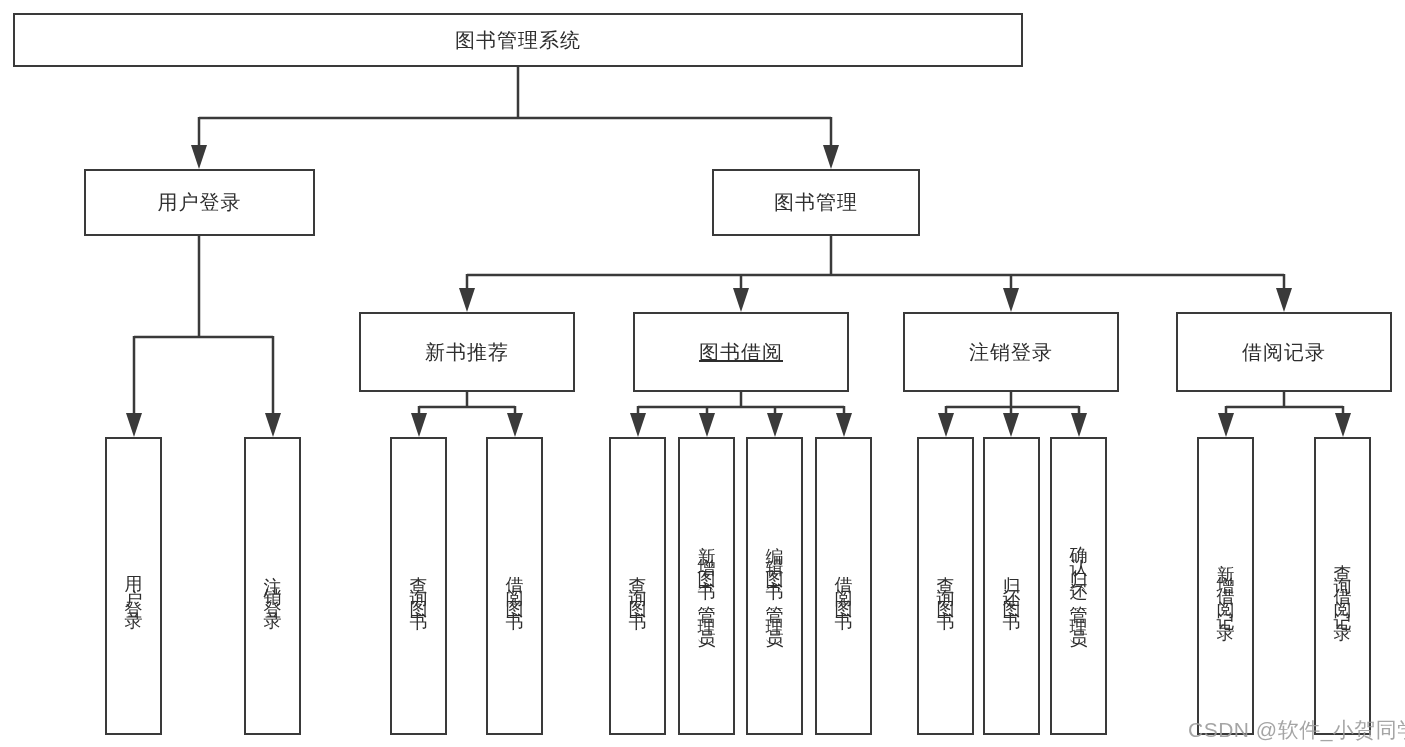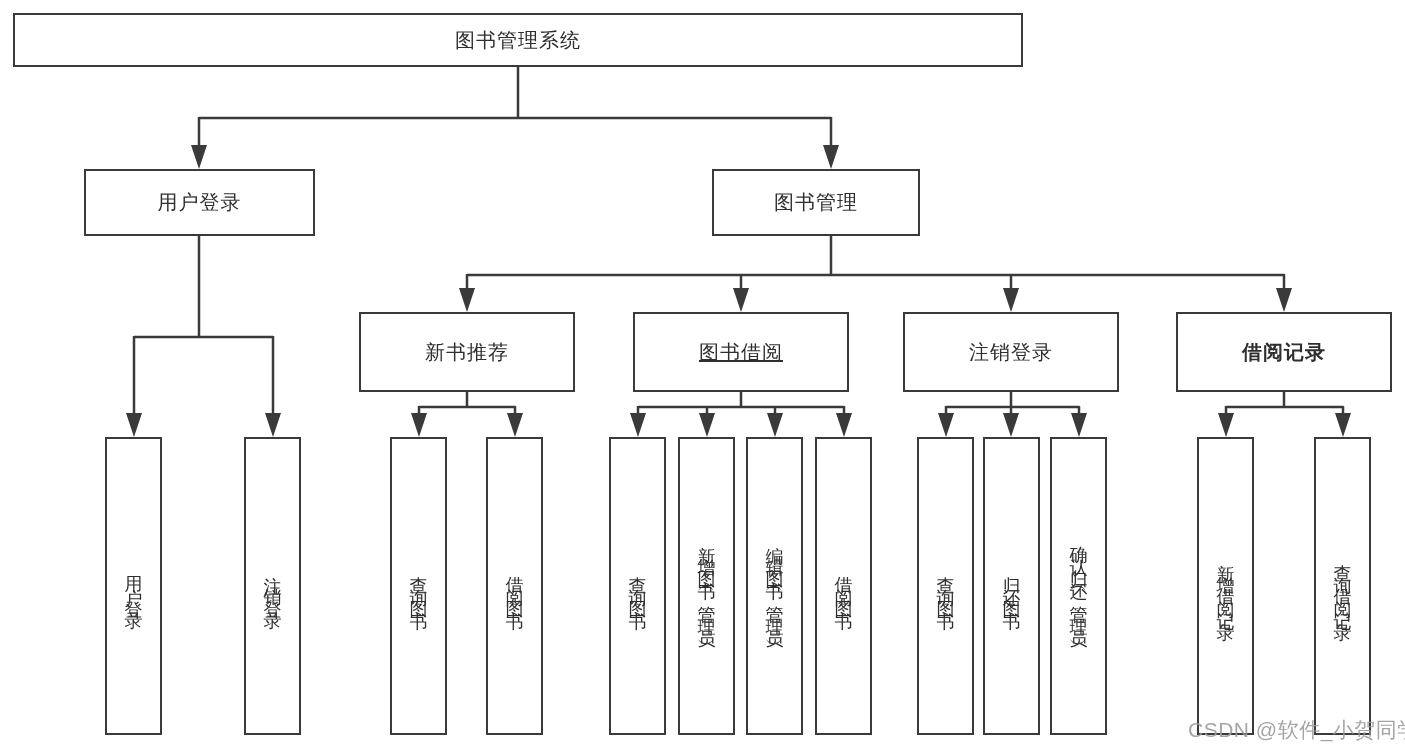--- a/index.html
+++ b/index.html
@@ -48,21 +48,21 @@
     font-size: 18px;
     letter-spacing: 12px;
     line-height: 1;
     color: #2e2e2e;
   }
   .b-user-login   { left: 84px;  width: 231px; }
   .b-book-mgmt    { left: 712px; width: 208px; }
   .g-newbook      { left: 359px; width: 216px; }
   .g-borrow       { left: 633px; width: 216px; text-decoration: underline; }
   .g-current      { left: 903px; width: 216px; }
-  .g-records      { left: 1176px; width: 216px; font-weight: bold; }
+  .g-records      { left: 1176px; width: 216px; }
   .leaf-1  { left: 105px; }
   .leaf-2  { left: 244px; }
   .leaf-3  { left: 390px; }
   .leaf-4  { left: 486px; }
   .leaf-5  { left: 609px; }
   .leaf-6  { left: 678px; }
   .leaf-7  { left: 746px; }
   .leaf-8  { left: 815px; }
   .leaf-9  { left: 917px; }
   .leaf-10 { left: 983px; }

